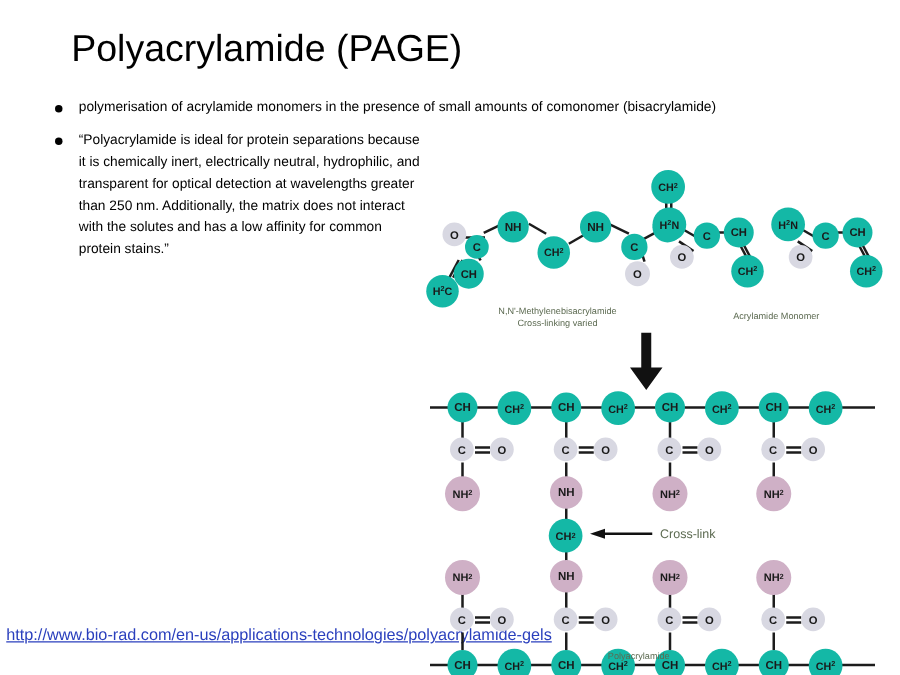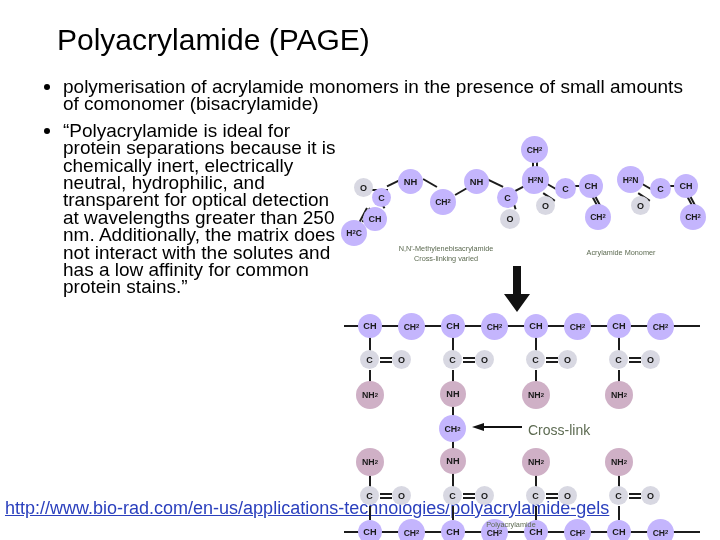--- a/index.html
+++ b/index.html
@@ -18,59 +18,59 @@
   }
 
   
   .bullets{position:absolute;left:36px;top:78px;width:300px;}
   .bullet{position:relative;padding-left:27px;margin-bottom:9px;}
   .bullet .dot{
     position:absolute;left:8px;top:6px;width:6px;height:6px;
     border-radius:50%;background:#000;
   }
   .bullet .btext{
-    font-size:19px;line-height:17.4px;color:#000;
+    font-size:11px;line-height:17.4px;color:#000;
   }
   
   .bullet.wide{width:300px;}
   .bullet.wide .btext{width:625px;display:block;}
   .bullet.narrow .btext{width:278px;display:block;}
 
   
   .source-link{
     position:absolute;left:5px;top:500px;
-    font-size:18px;line-height:16px;
+    font-size:13px;line-height:16px;
     color:#2a3fbd;text-decoration:underline;white-space:nowrap;
   }
 
   
   #figure{position:absolute;left:336px;top:148px;width:382px;height:388px;}
   .atom{
     position:absolute;border-radius:50%;
     display:flex;align-items:center;justify-content:center;
     font-family:"Liberation Sans",sans-serif;
     font-weight:bold;color:#1a1a1a;
     box-sizing:border-box;z-index:3;
   }
   .atom .sub{font-size:.68em;vertical-align:-.18em;line-height:1;}
-  .atom.green{background:#c4b5fd;}
+  .atom.green{background:#14b8a6;}
   .atom.grey{background:#d8d8e2;}
   .atom.pink{background:#cfb0c6;}
   .bond{position:absolute;background:#1c1c1c;z-index:1;}
   .bond.h{height:2px;}
   .bond.v{width:2px;}
   .fig-cap{
     position:absolute;font-size:7.3px;line-height:9.4px;
     color:#5d6b52;text-align:center;font-weight:normal;z-index:4;
     white-space:nowrap;
   }
   .big-arrow{position:absolute;z-index:5;}
   .xlink-arrow{position:absolute;z-index:5;}
   .xlink-label{
-    position:absolute;font-size:14px;color:#5d6b52;z-index:5;white-space:nowrap;
+    position:absolute;font-size:10px;color:#5d6b52;z-index:5;white-space:nowrap;
   }
 </style>
 </head>
 <body>
 
 <div id="slide">
 
   <div class="slide-title">Polyacrylamide (PAGE)</div>
 
   <div class="bullets">

